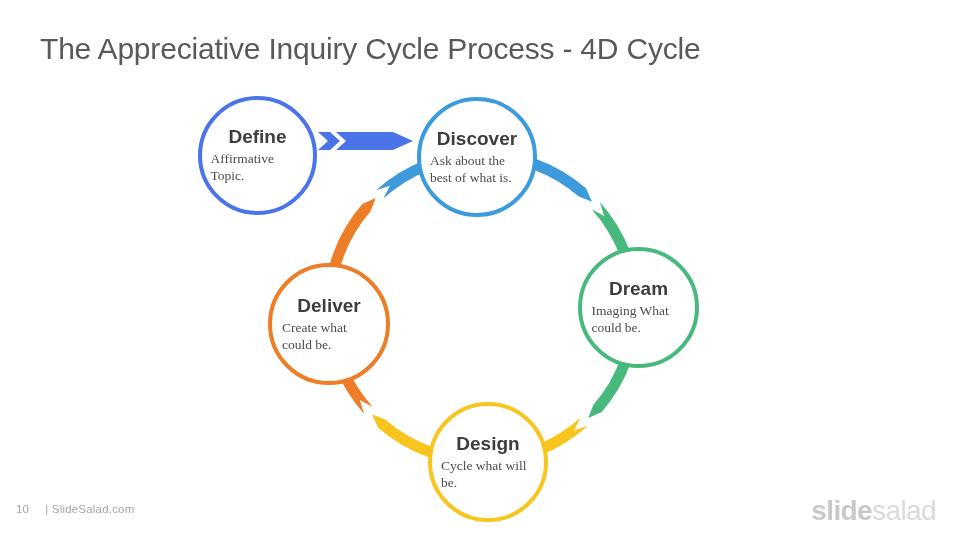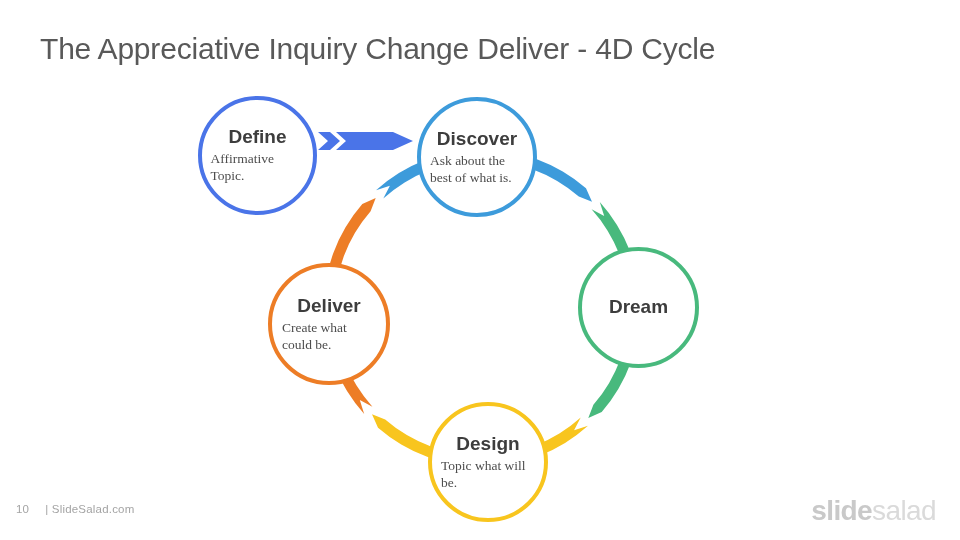--- a/index.html
+++ b/index.html
@@ -40,21 +40,21 @@
     white-space:nowrap;
   }
   .logo-bold{font-weight:700;color:#C9C9C9;}
   .logo-light{font-weight:400;color:#DADADA;}
 </style>
 </head>
 <body>
 
 <div class="slide">
 
-  <h1 class="title">The Appreciative Inquiry Change Deliver - 4D Cycle</h1>
+  <h1 class="title">The Appreciative Inquiry Cycle Process - 4D Cycle</h1>
 
   <svg class="diagram-svg" viewBox="0 0 960 540" aria-hidden="true">
 
     <path d="M 376.0 190.2 A 158.5 158.5 0 0 1 586.0 188.3 L 592.0 201.7 L 578.8 196.6 A 147.5 147.5 0 0 0 383.3 198.4 L 389.9 185.8 Z" fill="#3D9BDB"></path>
 
     <path d="M 599.8 202.0 A 158.5 158.5 0 0 1 601.7 412.0 L 588.3 418.0 L 593.4 404.8 A 147.5 147.5 0 0 0 591.6 209.3 L 604.2 215.9 Z" fill="#48B97D"></path>
 
     <path d="M 588.0 425.8 A 158.5 158.5 0 0 1 378.0 427.7 L 372.0 414.3 L 385.2 419.4 A 147.5 147.5 0 0 0 580.7 417.6 L 574.1 430.2 Z" fill="#F8C51E"></path>
 
     <path d="M 364.2 414.0 A 158.5 158.5 0 0 1 362.3 204.0 L 375.7 198.0 L 370.6 211.2 A 147.5 147.5 0 0 0 372.4 406.7 L 359.8 400.1 Z" fill="#ED7D26"></path>
@@ -69,25 +69,26 @@
     <div class="step-desc">Affirmative Topic.</div>
   </div>
 
   <div class="node step node-discover" style="border-color: rgb(61, 155, 219);">
     <div class="step-title">Discover</div>
     <div class="step-desc">Ask about the best of what is.</div>
   </div>
 
   <div class="node step node-dream" style="border-color: rgb(72, 185, 125);">
     <div class="step-title">Dream</div>
+    <div class="step-desc">Imaging What could be.</div>
   </div>
 
   <div class="node step node-design" style="border-color: rgb(248, 197, 30);">
     <div class="step-title">Design</div>
-    <div class="step-desc">Topic what will be.</div>
+    <div class="step-desc">Cycle what will be.</div>
   </div>
 
   <div class="node step node-deliver" style="border-color: rgb(237, 125, 38);">
     <div class="step-title">Deliver</div>
     <div class="step-desc">Create what could be.</div>
   </div>
 
   <div class="footer">
     <span>10</span><span class="site">| SlideSalad.com</span>
   </div>

